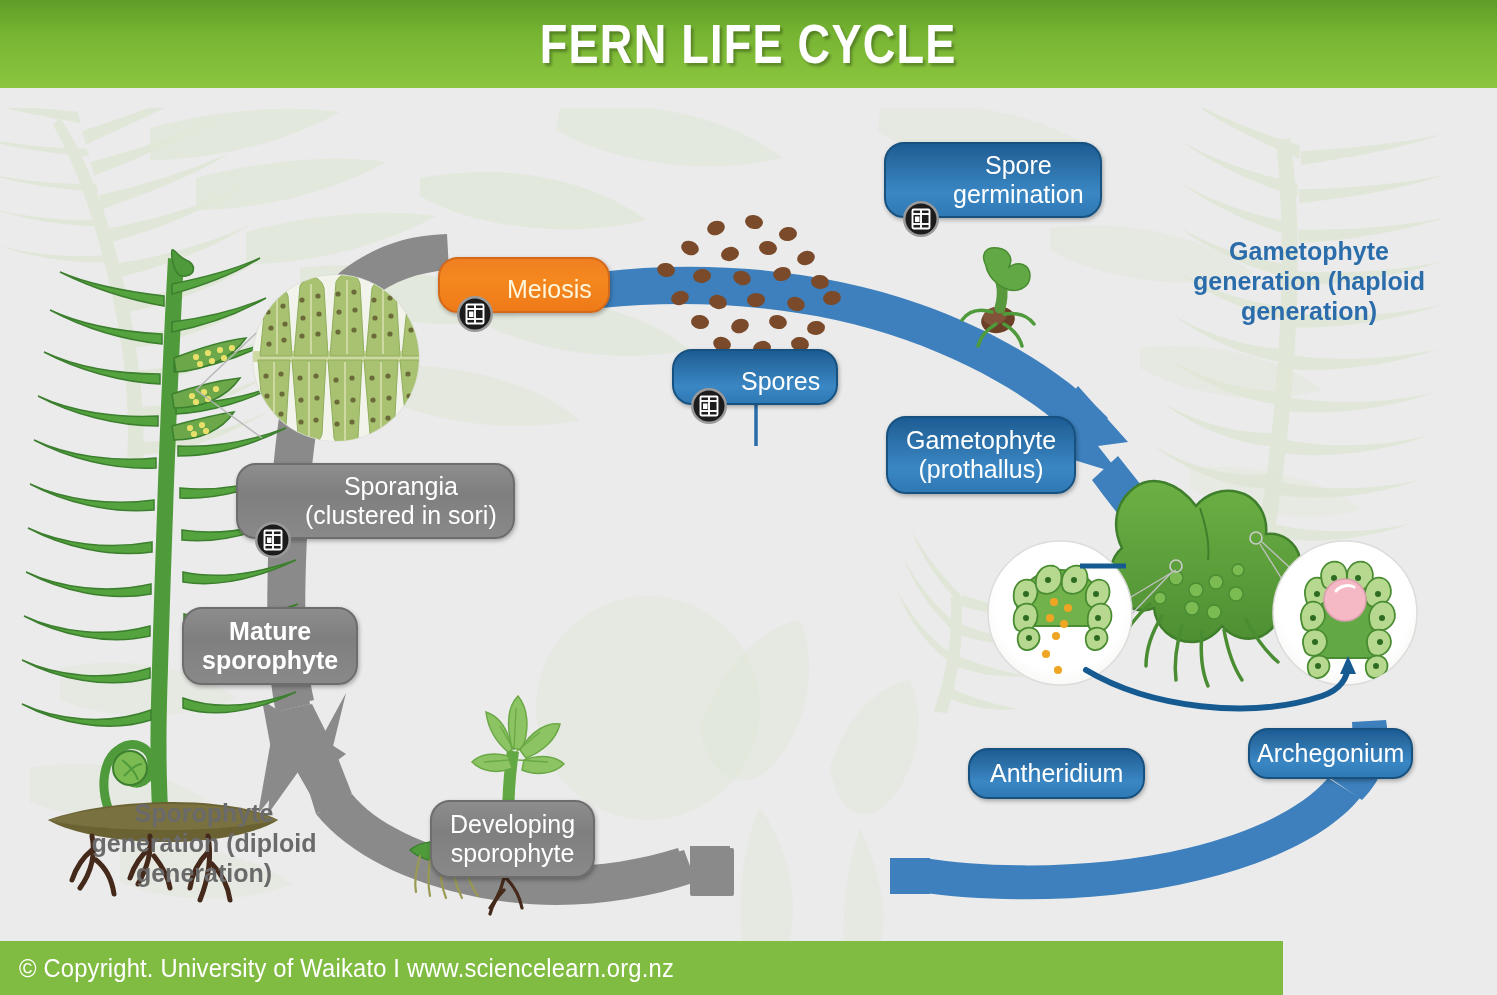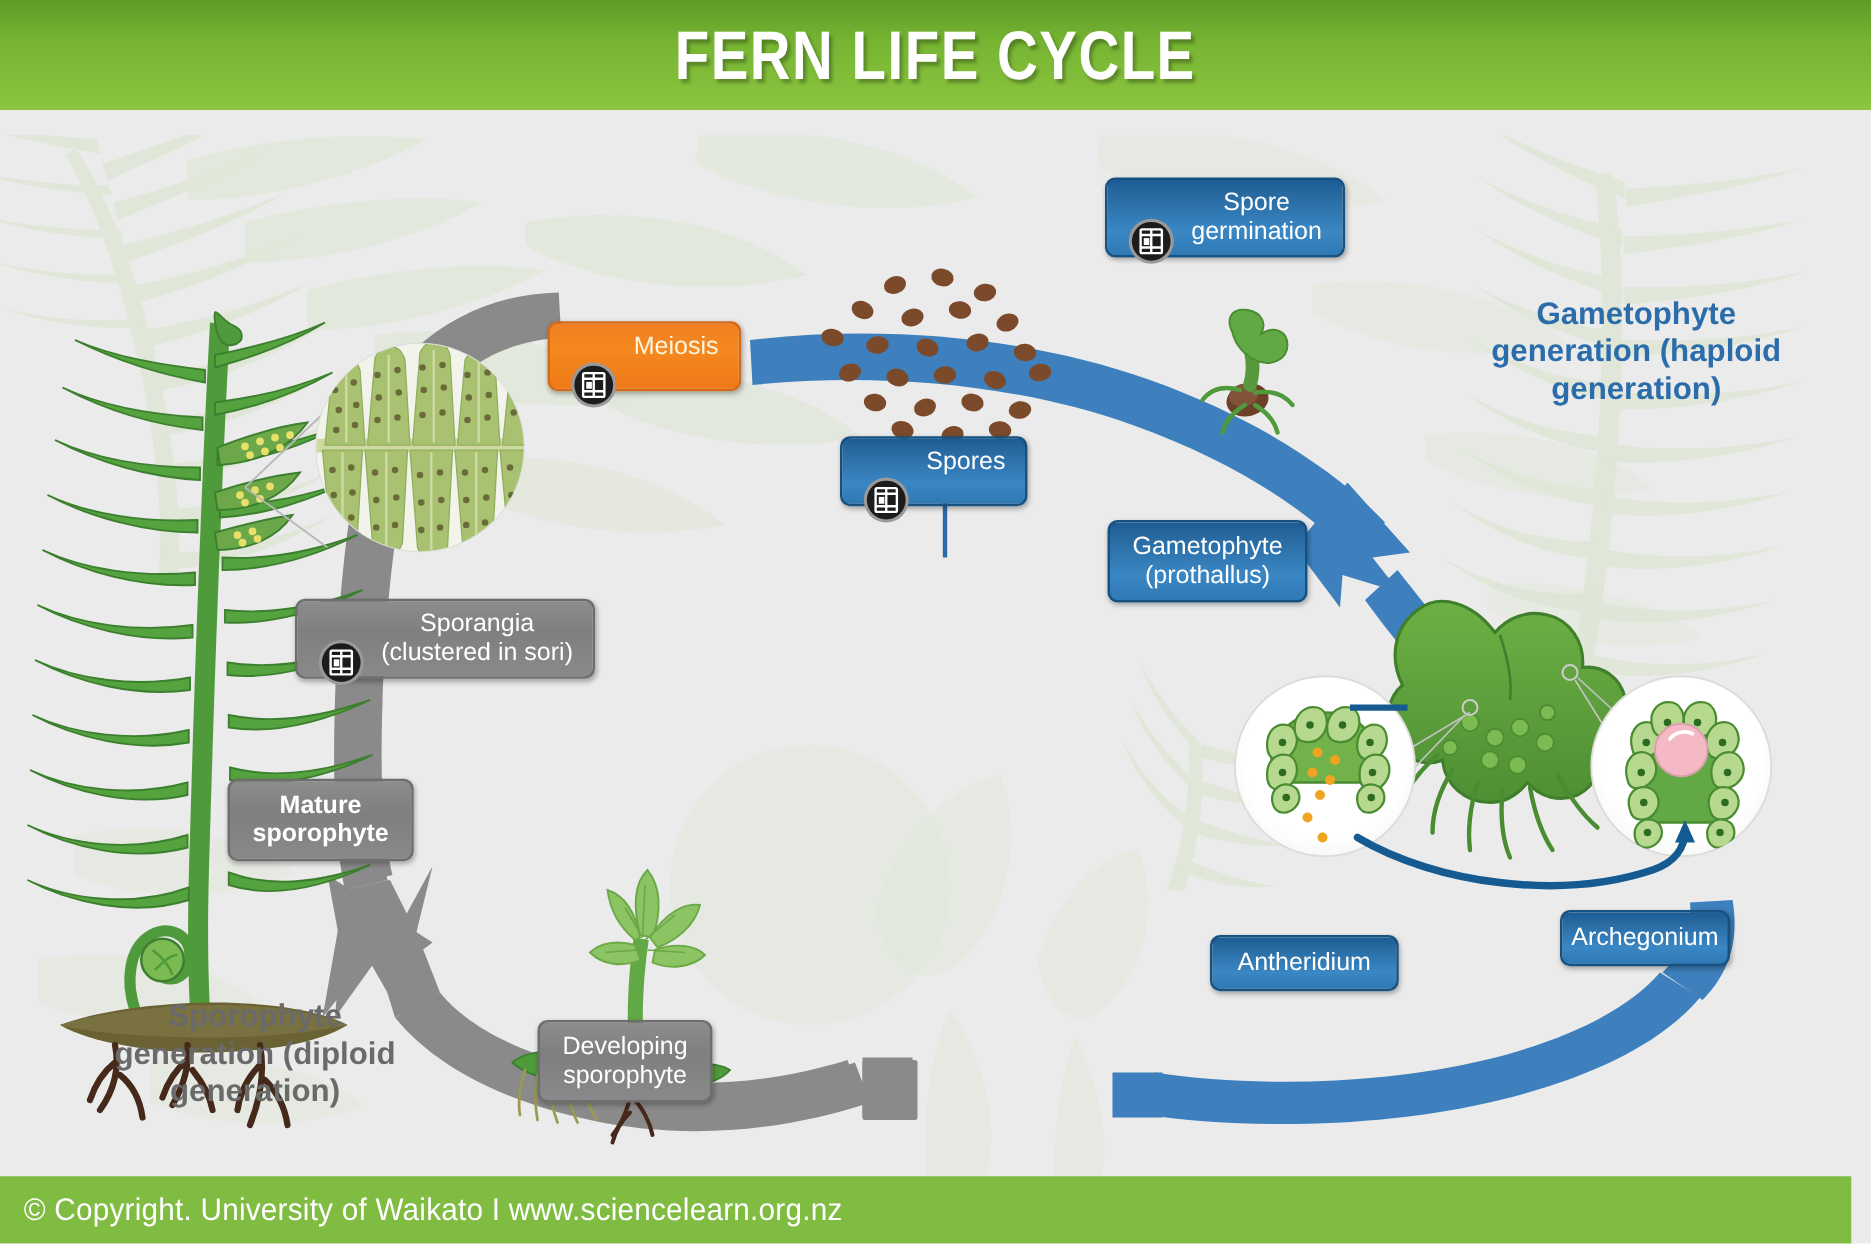--- a/index.html
+++ b/index.html
@@ -31,21 +31,21 @@
     letter-spacing: 1.5px;
     font-family: "Liberation Sans Narrow", "Liberation Sans", sans-serif;
     transform: scaleX(0.82);
     text-shadow: 3px 3px 3px rgba(0,0,0,0.28);
     white-space: nowrap;
   }
 
   
   #footer {
     position: absolute; left: 0; top: 941px;
-    width: 1481px; height: 54px;
+    width: 1283px; height: 54px;
     background: #7fbc41;
     display: flex; align-items: center;
   }
   #footer-text {
     color: #ffffff;
     font-size: 25px;
     padding-left: 20px;
     letter-spacing: 0.2px;
     font-family: "Liberation Sans Narrow", "Liberation Sans", sans-serif;
     transform: scaleX(0.95);
@@ -59,40 +59,39 @@
     width: 1497px; height: 833px;
     background: #ebebeb;
     overflow: hidden;
   }
   #bg-svg, #art-svg { position: absolute; left: 0; top: 0; }
 
   
   .pill {
     position: absolute;
     display: flex;
-    align-items: flex-start;
-    border-radius: 8px;
+    align-items: flex-end;
+    border-radius: 20px;
     padding: 7px 16px;
-    font-size: 20px;
+    font-size: 25px;
     line-height: 1.16;
     white-space: pre-line;
     box-shadow: 1px 2px 4px rgba(0,0,0,0.30);
   }
   .pill .plabel { display: block; }
 
   .pill.blue {
     background: linear-gradient(180deg, #1b5c96 0%, #27689f 18%, #3a87c4 68%, #2f79b4 100%);
     border: 2px solid #17517f;
     color: #ffffff;
   }
   .pill.gray {
     background: linear-gradient(180deg, #8d8d8d 0%, #7f7f7f 40%, #898989 100%);
     border: 2px solid #6d6d6d;
     color: #ffffff;
-    margin-top: 16px;
   }
   .pill.orange {
     background: linear-gradient(180deg, #f08022 0%, #f5881f 40%, #ef7a18 100%);
     border: 2px solid #d4691a;
     color: #fdf6dd;
   }
 
   
   .badge {
     flex: 0 0 auto;

